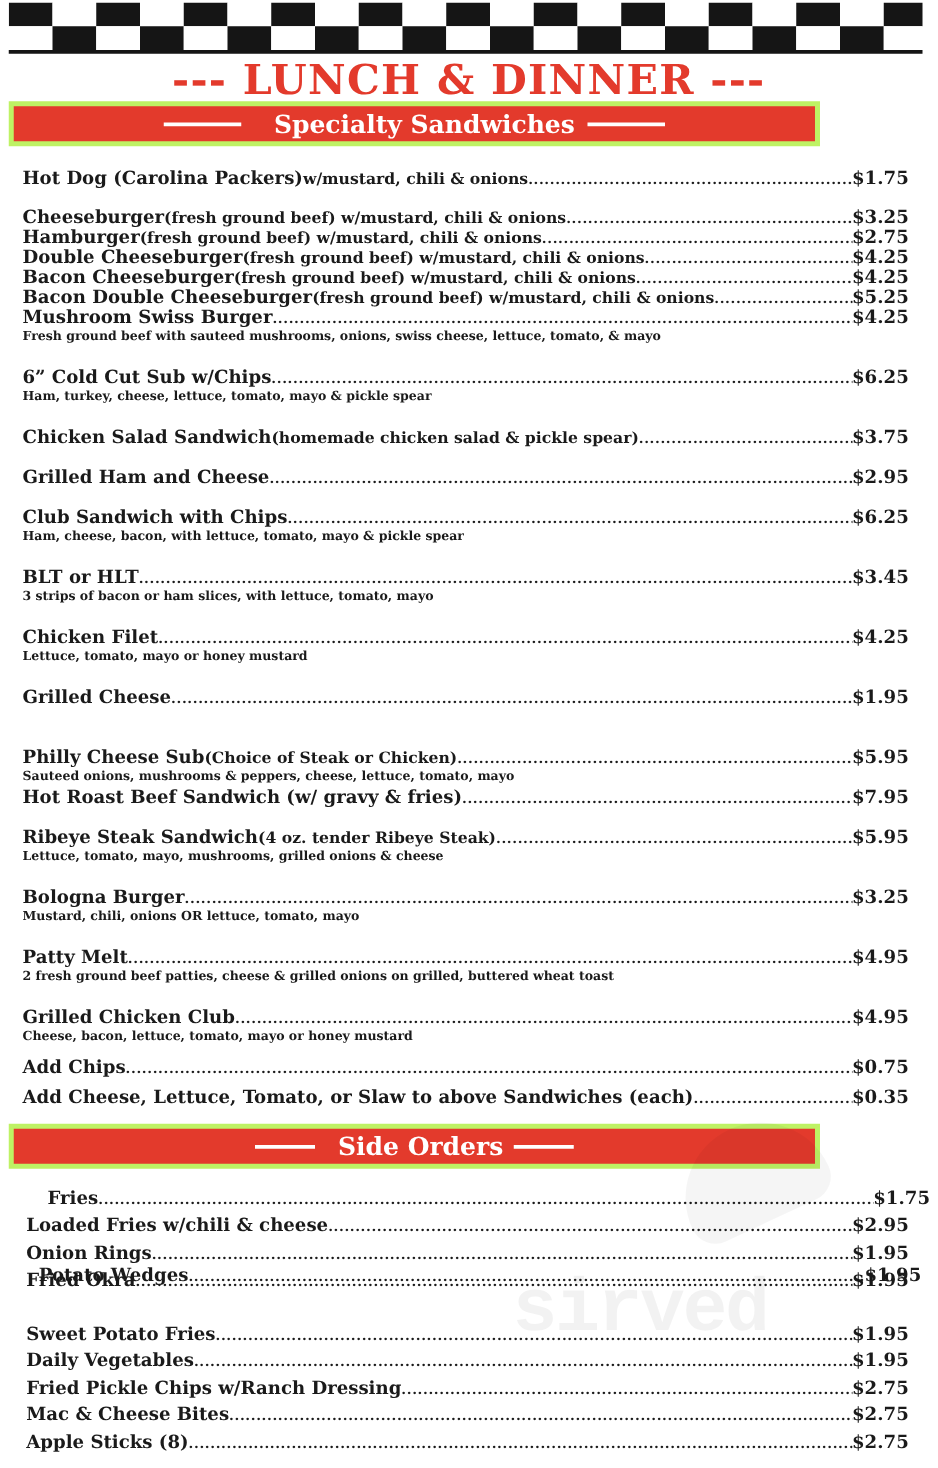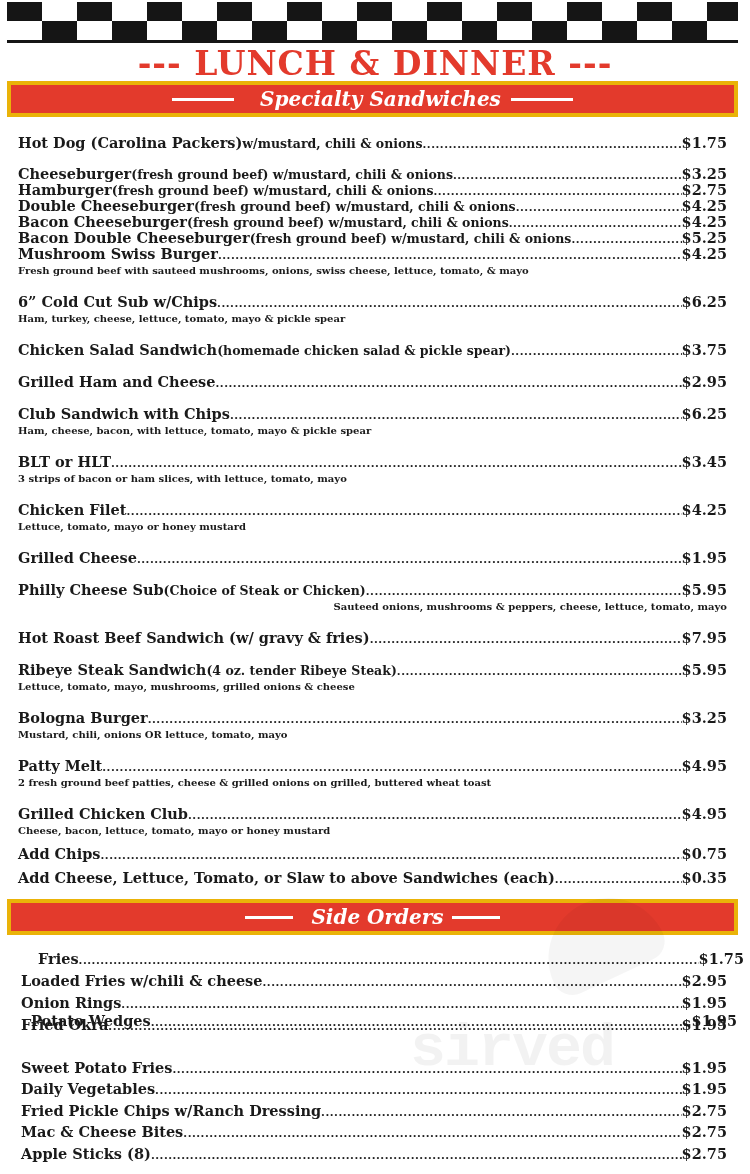--- a/index.html
+++ b/index.html
@@ -9,21 +9,21 @@
       linear-gradient(#fff,#fff);
   }
   .checker .row { position:absolute; left:0; width:731px; height:19px; display:flex; }
   .checker .row.r1 { top:0; }
   .checker .row.r2 { top:19px; }
   .checker .sq { width:35px; height:19px; flex:0 0 35px; }
   .checker .b { background:#151515; }
   .checker .w { background:#ffffff; }
   .checker-line { position:absolute; left:7px; top:40px; width:731px; height:3px; background:#151515; }
   .title { position:absolute; left:0; top:44px; width:750px; text-align:center; color:#e33a2c; font-family:"DejaVu Serif", serif; font-weight:bold; font-size:33px; letter-spacing:1px; line-height:40px; }
-  .section-bar { position:absolute; left:7px; width:731px; height:36px; background:#eab308; box-sizing:border-box; padding:4px;font-style:italic; }
+  .section-bar { position:absolute; left:7px; width:649px; height:36px; background:#bef264; box-sizing:border-box; padding:4px; }
   .section-bar .inner { width:100%; height:100%; background:#e33a2c; display:flex; align-items:center; justify-content:center; color:#fff; font-weight:bold; font-size:20px; font-family:"DejaVu Serif", serif; }
   .section-bar .dash { display:inline-block; height:3px; background:#fff; }
   .bar1 { top:81px; }
   .bar2 { top:899px; }
   .item { position:absolute; left:18px; width:709px; }
   .line { display:flex; align-items:baseline; font-size:14.5px; font-weight:bold; line-height:16px; white-space:nowrap; }
   .line .name { flex:0 0 auto; }
   .line .note { font-weight:bold; font-size:12.5px; }
   .line .dots { flex:1 1 auto; overflow:hidden; white-space:nowrap; font-size:11px; letter-spacing:0.5px; }
   .line .dots::after { content:"......................................................................................................................................................................................................"; }
@@ -200,21 +200,21 @@
       </div>
       <div class="desc">Lettuce, tomato, mayo or honey mustard</div>
     </div>
     <div class="item" style="top: 550px;">
       <div class="line">
         <span class="name">Grilled Cheese</span>
         <span class="dots"></span>
         <span class="price">$1.95</span>
       </div>
     </div>
-    <div class="item" style="top: 582px; text-align: right;">
+    <div class="item" style="top: 598px;">
       <div class="line">
         <span class="name">Philly Cheese Sub</span>
         <span class="note"> (Choice of Steak or Chicken)</span>
         <span class="dots"></span>
         <span class="price">$5.95</span>
       </div>
       <div class="desc">Sauteed onions, mushrooms &amp; peppers, cheese, lettuce, tomato, mayo</div>
     </div>
     <div class="item" style="top: 630px;">
       <div class="line">

